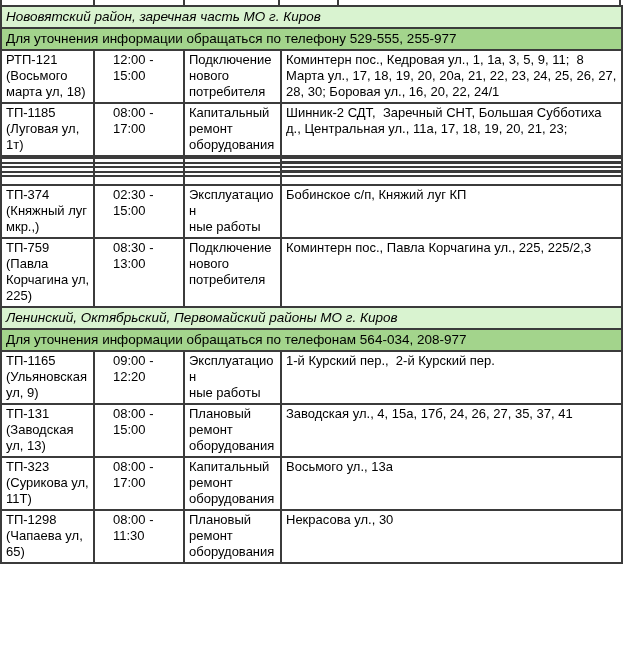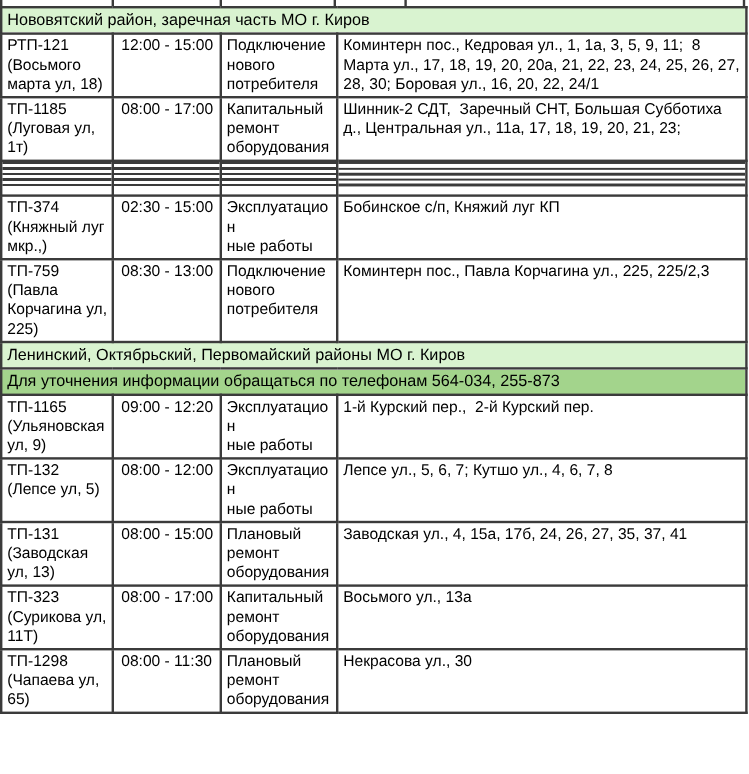--- a/index.html
+++ b/index.html
@@ -47,28 +47,29 @@
     line-height: 16px;
     white-space: pre-wrap;
     overflow: hidden;
     word-wrap: break-word;
   }
   tr.region td {
     background: #d9f3d0;
     font-size: 13.5px;
     padding: 2px 4px;
     white-space: nowrap;
+    font-style: italic;
   }
   tr.phone td {
     background: #a3d48c;
     font-size: 13.5px;
     padding: 2px 4px;
     white-space: nowrap;
   }
-  td.c2 { padding-left: 6px; }
+  td.c2 { padding-left: 18px; }
   tr.collapsed td {
     height: 22px;
     padding: 0 0 5px 0;
     background: repeating-linear-gradient(
       to bottom,
       #3b3b3b 0px, #3b3b3b 2px,
       #ffffff 2px, #ffffff 4.5px
     ) content-box;
   }
 </style>
@@ -87,20 +88,23 @@
   <table>
     <colgroup>
       <col style="width:93px">
       <col style="width:90px">
       <col style="width:97px">
       <col style="width:341px">
     </colgroup>
     <tbody id="tbody">
         <tr class="region">
       <td colspan="4">Нововятский район, заречная часть МО г. Киров</td>
+    </tr>
+        <tr class="phone">
+      <td colspan="4">Для уточнения информации обращаться по телефону 529-555, 255-977</td>
     </tr>
         <tr>
       <td class="c1">РТП-121
 (Восьмого
 марта ул, 18)</td>
       <td class="c2">12:00 - 15:00</td>
       <td class="c3">Подключение
 нового
 потребителя</td>
       <td class="c4">Коминтерн пос., Кедровая ул., 1, 1а, 3, 5, 9, 11;  8 Марта ул., 17, 18, 19, 20, 20а, 21, 22, 23, 24, 25, 26, 27, 28, 30; Боровая ул., 16, 20, 22, 24/1</td>
@@ -138,38 +142,30 @@
       <td class="c2">08:30 - 13:00</td>
       <td class="c3">Подключение
 нового
 потребителя</td>
       <td class="c4">Коминтерн пос., Павла Корчагина ул., 225, 225/2,3</td>
     </tr>
         <tr class="region">
       <td colspan="4">Ленинский, Октябрьский, Первомайский районы МО г. Киров</td>
     </tr>
         <tr class="phone">
-      <td colspan="4">Для уточнения информации обращаться по телефонам 564-034, 255-873</td>
+      <td colspan="4">Для уточнения информации обращаться по телефонам 564-034, 208-977</td>
     </tr>
         <tr>
       <td class="c1">ТП-1165
 (Ульяновская
 ул, 9)</td>
       <td class="c2">09:00 - 12:20</td>
       <td class="c3">Эксплуатацион
 ные работы</td>
       <td class="c4">1-й Курский пер.,  2-й Курский пер.</td>
-    </tr>
-        <tr>
-      <td class="c1">ТП-132
-(Лепсе ул, 5)</td>
-      <td class="c2">08:00 - 12:00</td>
-      <td class="c3">Эксплуатацион
-ные работы</td>
-      <td class="c4">Лепсе ул., 5, 6, 7; Кутшо ул., 4, 6, 7, 8</td>
     </tr>
         <tr>
       <td class="c1">ТП-131
 (Заводская
 ул, 13)</td>
       <td class="c2">08:00 - 15:00</td>
       <td class="c3">Плановый
 ремонт
 оборудования</td>
       <td class="c4">Заводская ул., 4, 15а, 17б, 24, 26, 27, 35, 37, 41</td>

